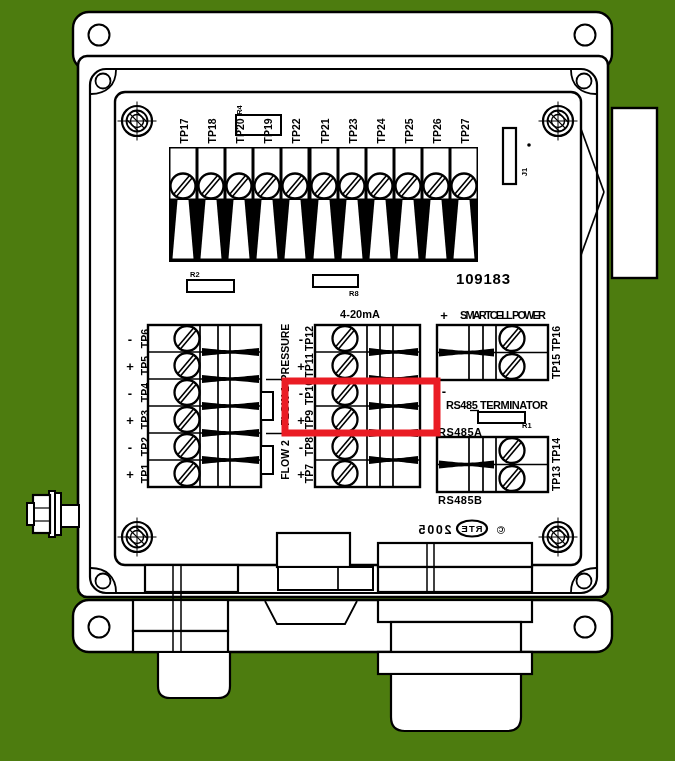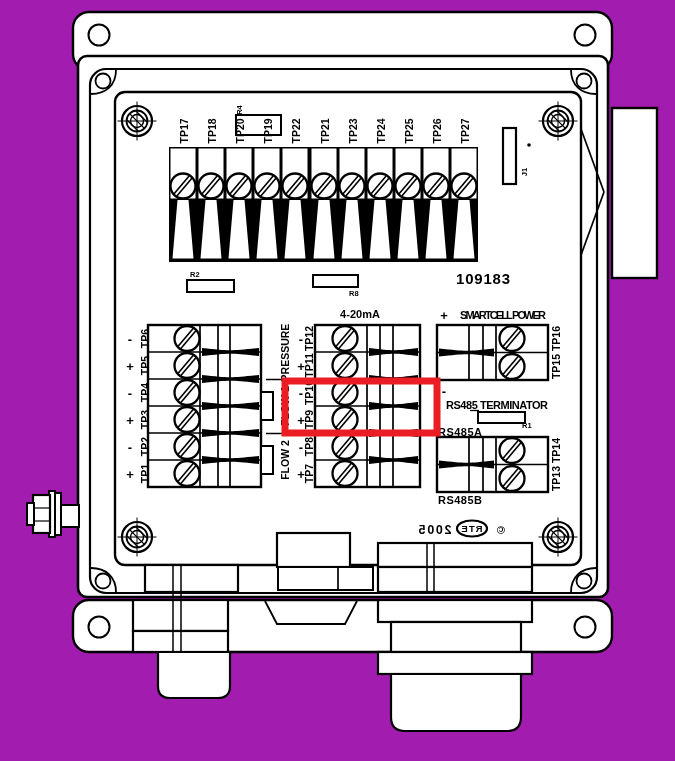--- a/index.html
+++ b/index.html
@@ -1,16 +1,16 @@
 <!DOCTYPE html>
 <html><head>
 <meta charset="utf-8">
 <style>
   html,body{margin:0;padding:0;background:#ffffff;}
-  .page{width:675px;height:761px;position:relative;background:#a21caf;}
+  .page{width:675px;height:761px;position:relative;background:#4d7c0f;}
   svg{display:block;}
   text{font-family:"Liberation Sans","DejaVu Sans",sans-serif;font-weight:bold;fill:#000;}
   .t7{font-size:7.5px;}
   .t10{font-size:10.5px;}
   .t11{font-size:11px;}
   .t12{font-size:12.5px;}
   .t13{font-size:13px;}
   .t15{font-size:15px;}
   .wh{fill:#fff;stroke:#000;}
   .ln{fill:none;stroke:#000;}

